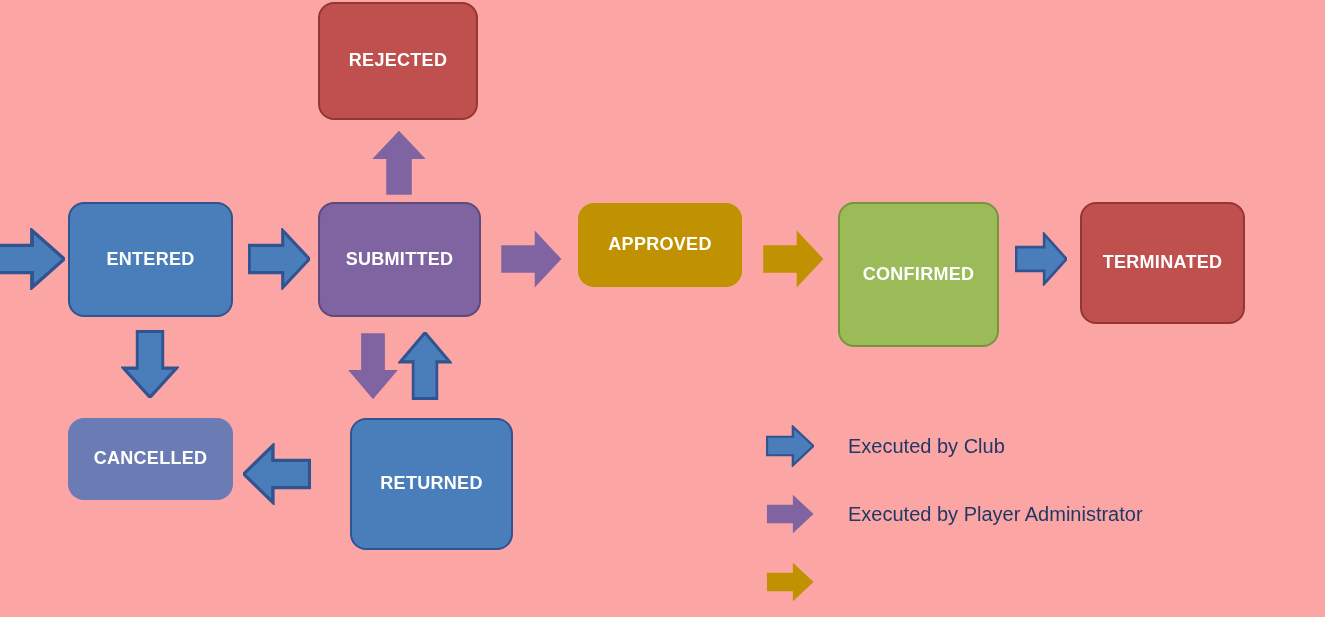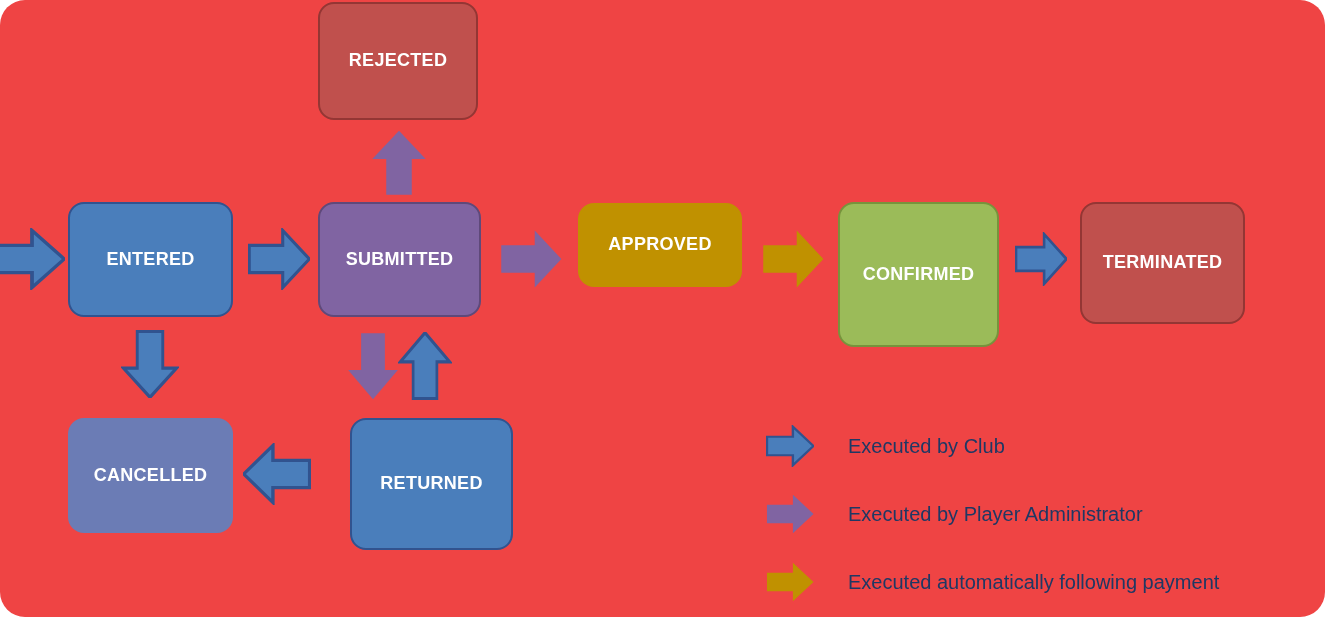--- a/index.html
+++ b/index.html
@@ -4,24 +4,23 @@
 <style>
   html, body {
     margin: 0;
     padding: 0;
     background: #ffffff;
   }
   #canvas {
     position: relative;
     width: 1325px;
     height: 617px;
-    background: #ef4444;
+    background: #fca5a5;
     font-family: "Liberation Sans", sans-serif;
     overflow: hidden;
-    border-radius: 25px;
   }
 
   
   .node {
     position: absolute;
     box-sizing: border-box;
     border-radius: 16px;
     display: flex;
     align-items: center;
     justify-content: center;
@@ -147,21 +146,21 @@
       </div>
       <div class="node" style="left: 578px; top: 203px; width: 164px; height: 84px; background: rgb(192, 145, 0); border: none;">
         <span class="node-label">APPROVED</span>
       </div>
       <div class="node" style="left: 838px; top: 202px; width: 161px; height: 145px; background: rgb(155, 187, 89); border: 2px solid rgb(119, 147, 60);">
         <span class="node-label">CONFIRMED</span>
       </div>
       <div class="node" style="left: 1080px; top: 202px; width: 165px; height: 122px; background: rgb(192, 80, 77); border: 2px solid rgb(148, 54, 52);">
         <span class="node-label">TERMINATED</span>
       </div>
-      <div class="node" style="left: 68px; top: 418px; width: 165px; height: 115px; background: rgb(107, 124, 181); border: none;">
+      <div class="node" style="left: 68px; top: 418px; width: 165px; height: 82px; background: rgb(107, 124, 181); border: none;">
         <span class="node-label">CANCELLED</span>
       </div>
       <div class="node" style="left: 318px; top: 418px; width: 163px; height: 132px; background: rgb(74, 126, 187); border: 2px solid rgb(49, 83, 143); margin-left: 32px;">
         <span class="node-label">RETURNED</span>
       </div>
     </div>
   <div id="legend-layer">
       <div class="legend-row" style="left: 766px; top: 425px;">
         <span class="legend-arrow" style="width: 48px; height: 42px;">
           <svg viewBox="0 0 100 100" preserveAspectRatio="none" aria-hidden="true">
@@ -183,16 +182,15 @@
         <span class="legend-text" style="margin-left: 34px;">Executed by Player Administrator</span>
       </div>
       <div class="legend-row" style="left: 766px; top: 561px;">
         <span class="legend-arrow" style="width: 48px; height: 42px;">
           <svg viewBox="0 0 100 100" preserveAspectRatio="none" aria-hidden="true">
             <g transform="rotate(0 50 50)">
               <path d="M2,28 L56,28 L56,4 L99,50 L56,96 L56,72 L2,72 Z" fill="#C09100"></path>
             </g>
           </svg>
         </span>
-        <span class="legend-text" style="margin-left: 34px;">Executed automatically following payment</span>
       </div>
     </div>
 </div>
 
 </body></html>

